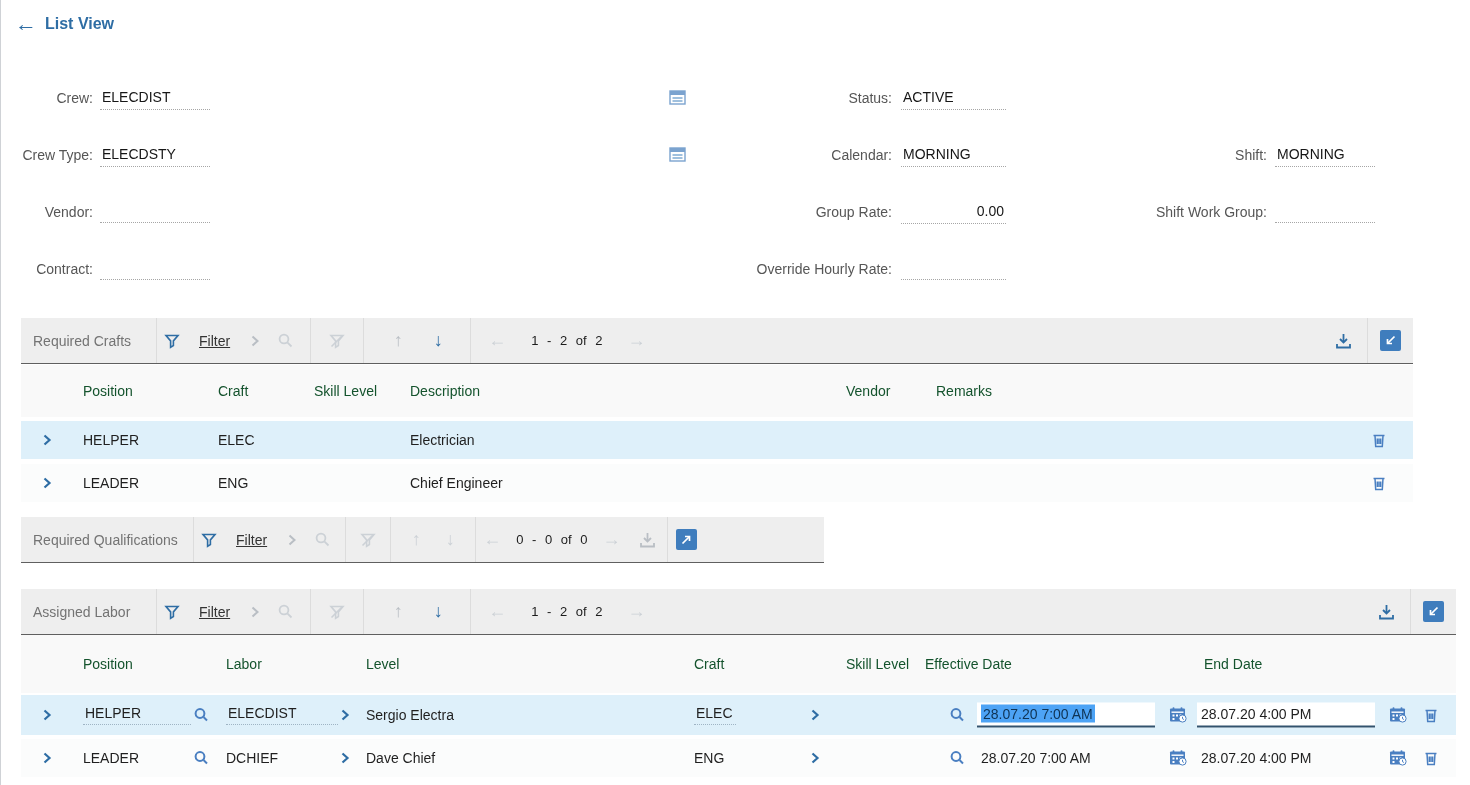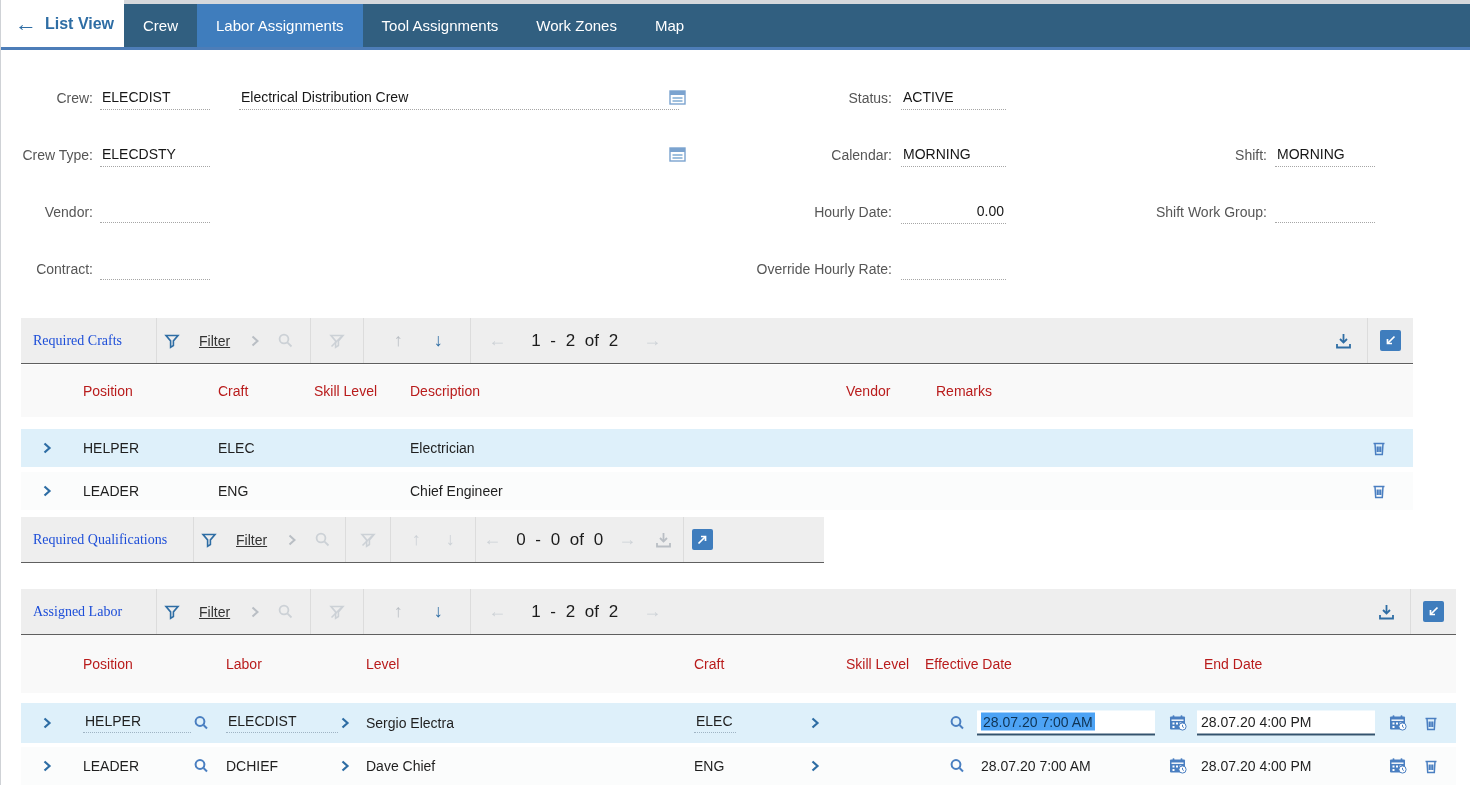--- a/index.html
+++ b/index.html
@@ -21,70 +21,58 @@
   .tab.active { background:#3f7dbd; }
 
   
   .flabel { position:absolute; color:#565656; text-align:right; white-space:nowrap; }
   .fval { position:absolute; border-bottom:1px dotted #a6a6a6; padding:0 2px 4px 2px; color:#161616; white-space:nowrap; }
   .right { text-align:right; }
 
   
   .toolbar { position:absolute; height:46px; background:#eeeeee; border-bottom:1px solid #5f5f5f;
     display:flex; align-items:center; }
-  .tb-title { padding:0 12px; color:#1d4ed8; white-space:nowrap;font-family:Liberation Serif, serif; }
+  .tb-title { padding:0 12px; color:#737373; white-space:nowrap; }
   .tb-div { width:1px; align-self:stretch; background:#dcdcdc; }
   .tb-link { color:#333; text-decoration:underline; margin:0 10px 0 12px; cursor:pointer; }
   .tb-icn { display:inline-flex; align-items:center; justify-content:center; width:30px; cursor:pointer; }
   .tb-arrow { font-size:18px; width:40px; text-align:center; cursor:pointer; }
   .blue { color:#2e6da4; }
   .gray { color:#b9bec4; }
   .faint { color:#ccd1d6; }
-  .tb-pager { margin:0 14px; word-spacing:5px; color:#1c1c1c; font-size:17px; }
+  .tb-pager { margin:0 14px; word-spacing:5px; color:#1c1c1c; font-size:13px; }
   .tb-flex { flex:1; }
   .sqbtn { width:21px; height:21px; background:#3f7dbd; border-radius:2px; display:inline-flex;
     align-items:center; justify-content:center; margin:0 12px; cursor:pointer; }
 
   
   .thead { position:absolute; background:#f9f9f9; }
-  .trow  { position:absolute;margin-top:8px; }
+  .trow  { position:absolute; }
   .hl    { background:#def0fa; }
   .plain { background:#fbfcfc; }
   .cell  { position:absolute; top:50%; transform:translateY(-50%); white-space:nowrap; }
-  .hcell { color:#b91c1c;text-align:center; }
+  .hcell { color:#14532d;text-align:center; }
   .dot   { border-bottom:1px dotted #9fb4c4; padding:0 2px 3px 2px; display:inline-block; }
   .chev  { color:#2e6da4; display:inline-flex; cursor:pointer; }
   .rowicn{ display:inline-flex; cursor:pointer; color:#4a7fc1; }
   .date-input { background:#fff; border-bottom:2px solid #33536e; padding:3px 8px 4px 4px; min-width:178px; }
   .sel { background:#4da3f5; color:#0f3354; padding:1px 2px; }
 </style>
 </head>
 <body>
 
 <div class="page">
 
-  <div class="navbar">
-    <div class="nav-topstrip"></div>
-    <div class="nav-underline"></div>
-    <div class="tabs">
-      <div class="tab">Crew</div>
-      <div class="tab active">Labor Assignments</div>
-      <div class="tab">Tool Assignments</div>
-      <div class="tab">Work Zones</div>
-      <div class="tab">Map</div>
-    </div>
-  </div>
   <div class="backtab">
     <span class="arr">←</span>
     <span class="lbl">List View</span>
   </div>
 
   <span class="flabel abs" style="left:0;top:90px;width:92px">Crew:</span>
   <span class="fval abs" style="left:99px;top:89px;min-width:110px">ELECDIST</span>
-  <span class="fval abs" style="left:238px;top:89px;min-width:440px">Electrical Distribution Crew</span>
   <span class="abs" style="left:668px;top:90px">
     <svg width="17" height="15" viewBox="0 0 17 15">
         <rect x="1" y="1" width="15" height="13" fill="#fff" stroke="#7ba3cf" stroke-width="1.4"></rect>
         <rect x="1" y="1" width="15" height="4" fill="#7ba3cf"></rect>
         <rect x="3.5" y="7" width="10" height="2" fill="#9fc0de"></rect>
         <rect x="3.5" y="10" width="10" height="2" fill="#9fc0de"></rect>
       </svg>
   </span>
   <span class="flabel abs" style="left:740px;top:90px;width:151px">Status:</span>
   <span class="fval abs" style="left:900px;top:89px;min-width:105px">ACTIVE</span>
@@ -99,21 +87,21 @@
         <rect x="3.5" y="10" width="10" height="2" fill="#9fc0de"></rect>
       </svg>
   </span>
   <span class="flabel abs" style="left:740px;top:147px;width:151px">Calendar:</span>
   <span class="fval abs" style="left:900px;top:146px;min-width:105px">MORNING</span>
   <span class="flabel abs" style="left:1100px;top:147px;width:166px">Shift:</span>
   <span class="fval abs" style="left:1274px;top:146px;min-width:100px">MORNING</span>
 
   <span class="flabel abs" style="left:0;top:204px;width:92px">Vendor:</span>
   <span class="fval abs" style="left:99px;top:203px;min-width:110px;height:20px"></span>
-  <span class="flabel abs" style="left:740px;top:204px;width:151px">Hourly Date:</span>
+  <span class="flabel abs" style="left:740px;top:204px;width:151px">Group Rate:</span>
   <span class="fval right abs" style="left:900px;top:203px;min-width:105px">0.00</span>
   <span class="flabel abs" style="left:1100px;top:204px;width:166px">Shift Work Group:</span>
   <span class="fval abs" style="left:1274px;top:203px;min-width:100px;height:20px"></span>
 
   <span class="flabel abs" style="left:0;top:261px;width:92px">Contract:</span>
   <span class="fval abs" style="left:99px;top:260px;min-width:110px;height:20px"></span>
   <span class="flabel abs" style="left:740px;top:261px;width:151px">Override Hourly Rate:</span>
   <span class="fval abs" style="left:900px;top:260px;min-width:105px;height:20px"></span>
 
   <div class="toolbar" style="left:20px;top:318px;width:1392px">

